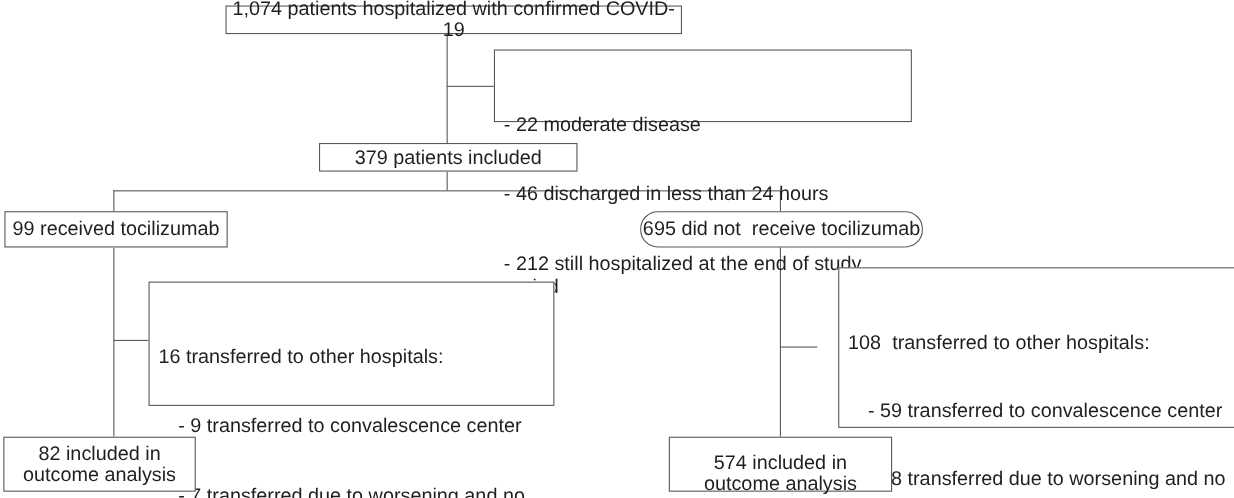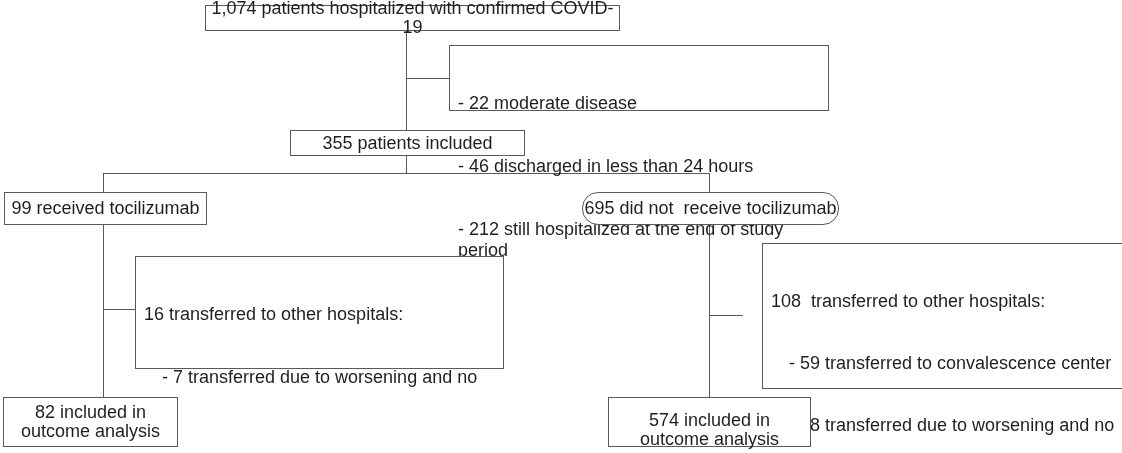--- a/index.html
+++ b/index.html
@@ -26,21 +26,21 @@
     white-space: pre-wrap;
   }
   .box.centered {
     display: flex;
     align-items: center;
     justify-content: center;
     text-align: center;
     line-height: 19px;
   }
   .box.listing {
-    padding: 5px 8px;
+    padding: 15px 8px;
   }
   .box.listing .line {
     line-height: 21px;
   }
   .box.listing.tight .line {
     line-height: 20px;
   }
   .ind0 { padding-left: 0; }
   .ind1 { padding-left: 18px; }
   .ind2 { padding-left: 50px; }
@@ -69,33 +69,34 @@
     <span>1,074 patients hospitalized with confirmed COVID-19</span>
   </div>
 
   <div class="box listing" style="left:449px; top:45px; width:380px; height:66px;">
     <div class="line ind0">- 22 moderate disease</div>
     <div class="line ind0">- 46 discharged in less than 24 hours</div>
     <div class="line ind0">- 212 still hospitalized at the end of study period</div>
   </div>
 
   <div class="box centered" style="left:290px; top:130px; width:235px; height:26px;">
-    <span>355 patients included</span>
+    <span>379 patients included</span>
   </div>
 
   <div class="box centered" style="left:4px; top:192px; width:203px; height:33px;">
     <span>99 received tocilizumab</span>
   </div>
 
   <div class="box centered" style="left:582px; top:192px; width:257px; height:33px;border-radius:16px;">
     <span>695 did not  receive tocilizumab</span>
   </div>
 
   <div class="box listing" style="left:135px; top:256px; width:369px; height:113px;">
     <div class="line ind0">16 transferred to other hospitals:</div>
+    <div class="line ind1">- 9 transferred to convalescence center</div>
     <div class="line ind1">- 7 transferred due to worsening and no</div>
     
     
   </div>
 
   <div class="box listing tight" style="left:743px; top:243px; width:371px; height:146px;margin-left:19px;">
     <div class="line ind0">108  transferred to other hospitals:</div>
     <div class="line ind1">- 59 transferred to convalescence center</div>
     <div class="line ind1">- 38 transferred due to worsening and no</div>
     <div class="line ind2">available ICU at the time</div>

